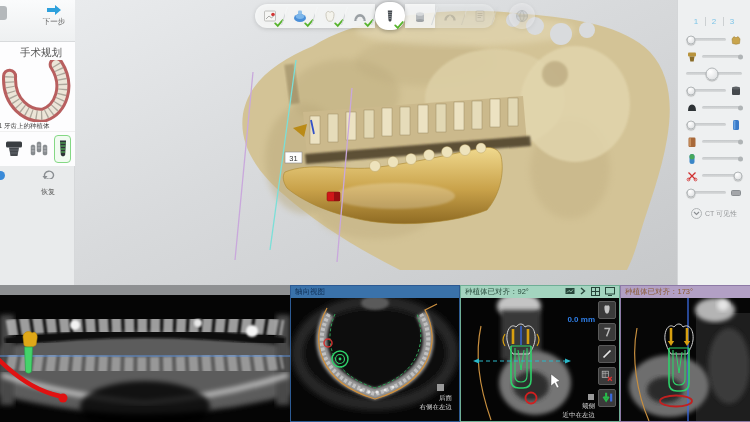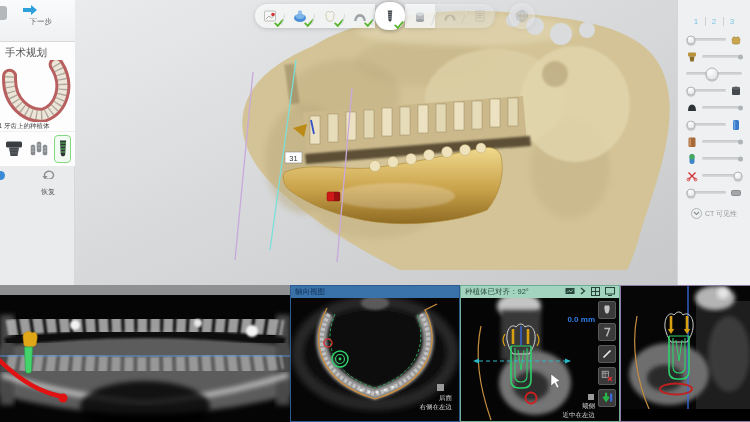--- a/index.html
+++ b/index.html
@@ -30,25 +30,25 @@
   .wicon svg{width:16px;height:16px;display:block}
   .check{position:absolute;right:1px;bottom:0;width:10px;height:10px}
   .wextra{width:26px;height:26px;border-radius:50%;background:rgba(251,252,253,.6);margin-left:14px;
     display:flex;align-items:center;justify-content:center;opacity:.6}
 
   
   #left-panel{position:absolute;left:0;top:0;width:75px;height:285px;background:#e9ebec;border-right:1px solid #d6d8da}
   #lp-toolbar{position:absolute;left:0;top:0;width:75px;height:42px;background:linear-gradient(#fafbfc,#eef0f1);border-bottom:1px solid #d8dadc}
   .partial-btn{position:absolute;left:-9px;top:6px;width:18px;height:24px;overflow:hidden}
   .partial-icon{display:block;width:14px;height:14px;background:#b4b8bb;border-radius:3px;margin:0 0 3px 2px}
-  .next-btn{position:absolute;left:8px;top:5px;width:44px;text-align:right;cursor:pointer}
+  .next-btn{position:absolute;left:32px;top:5px;width:44px;text-align:center;cursor:pointer}
   .next-btn svg{display:block;margin:0 auto 2px}
   .next-label{font-size:7.5px;color:#666;display:block}
   #lp-card{position:absolute;left:0;top:42px;width:75px;height:124px;background:#fdfdfe}
-  #lp-title{font-size:10.5px;color:#555;padding:4px 0 0 5px;white-space:nowrap}
+  #lp-title{font-size:10.5px;color:#555;padding:4px 0 0 20px;white-space:nowrap}
   #jaw-thumb{display:block;margin:0 auto}
   #lp-caption{font-size:6.5px;color:#444;white-space:nowrap;margin-left:-5px;overflow:hidden}
   #lp-icons{height:34px;display:flex;align-items:center;gap:5px;padding:0 4px;border-top:1px solid #f0f0f0}
   .lpi{display:flex;align-items:center;justify-content:center;width:21px;height:28px}
   .lpi.selected{border:1.5px solid #84d884;border-radius:4px;background:#f1fbf1}
   #lp-bottom{position:absolute;left:0;top:168px;width:75px;height:28px}
   .partial2{position:absolute;left:-4px;top:3px;width:12px;height:20px;overflow:hidden}
   .blue-dot{display:block;width:9px;height:9px;border-radius:50%;background:#3a8ad8;margin-bottom:3px}
   .restore{position:absolute;left:28px;top:1px;width:40px;text-align:center;cursor:pointer}
   .restore svg{display:block;margin:0 auto 1px}
@@ -619,20 +619,23 @@
         <div class="tool-btn">
           <svg viewBox="0 0 16 16">
               <path d="M7,2 v6 M4,6.5 l3,4.5 3,-4.5" stroke="#28b84a" stroke-width="2.4" fill="none"></path>
               <rect x="11.5" y="3" width="2.5" height="9" fill="#3a6ae0"></rect>
             </svg>
         </div>
       </div>
     </section>
 
     <section class="panel" id="cross2-panel">
+      <div class="ph" id="cross2-header">
+        <span>种植体已对齐：173°</span>
+      </div>
       <svg class="art" width="129" height="123" viewBox="0 0 129 123">
         <defs>
             <filter id="db">
               <feGaussianBlur stdDeviation="2"></feGaussianBlur>
             </filter>
           </defs>
         <rect width="129" height="123" fill="#060606"></rect>
         <rect x="75" y="15" width="54" height="108" fill="#1e1e1e"></rect>
         <ellipse cx="94" cy="12" rx="20" ry="12" fill="#b4b4b4" filter="url(#db)"></ellipse>
         <circle cx="102" cy="7" r="6" fill="#e6e6e6" filter="url(#db)"></circle>

